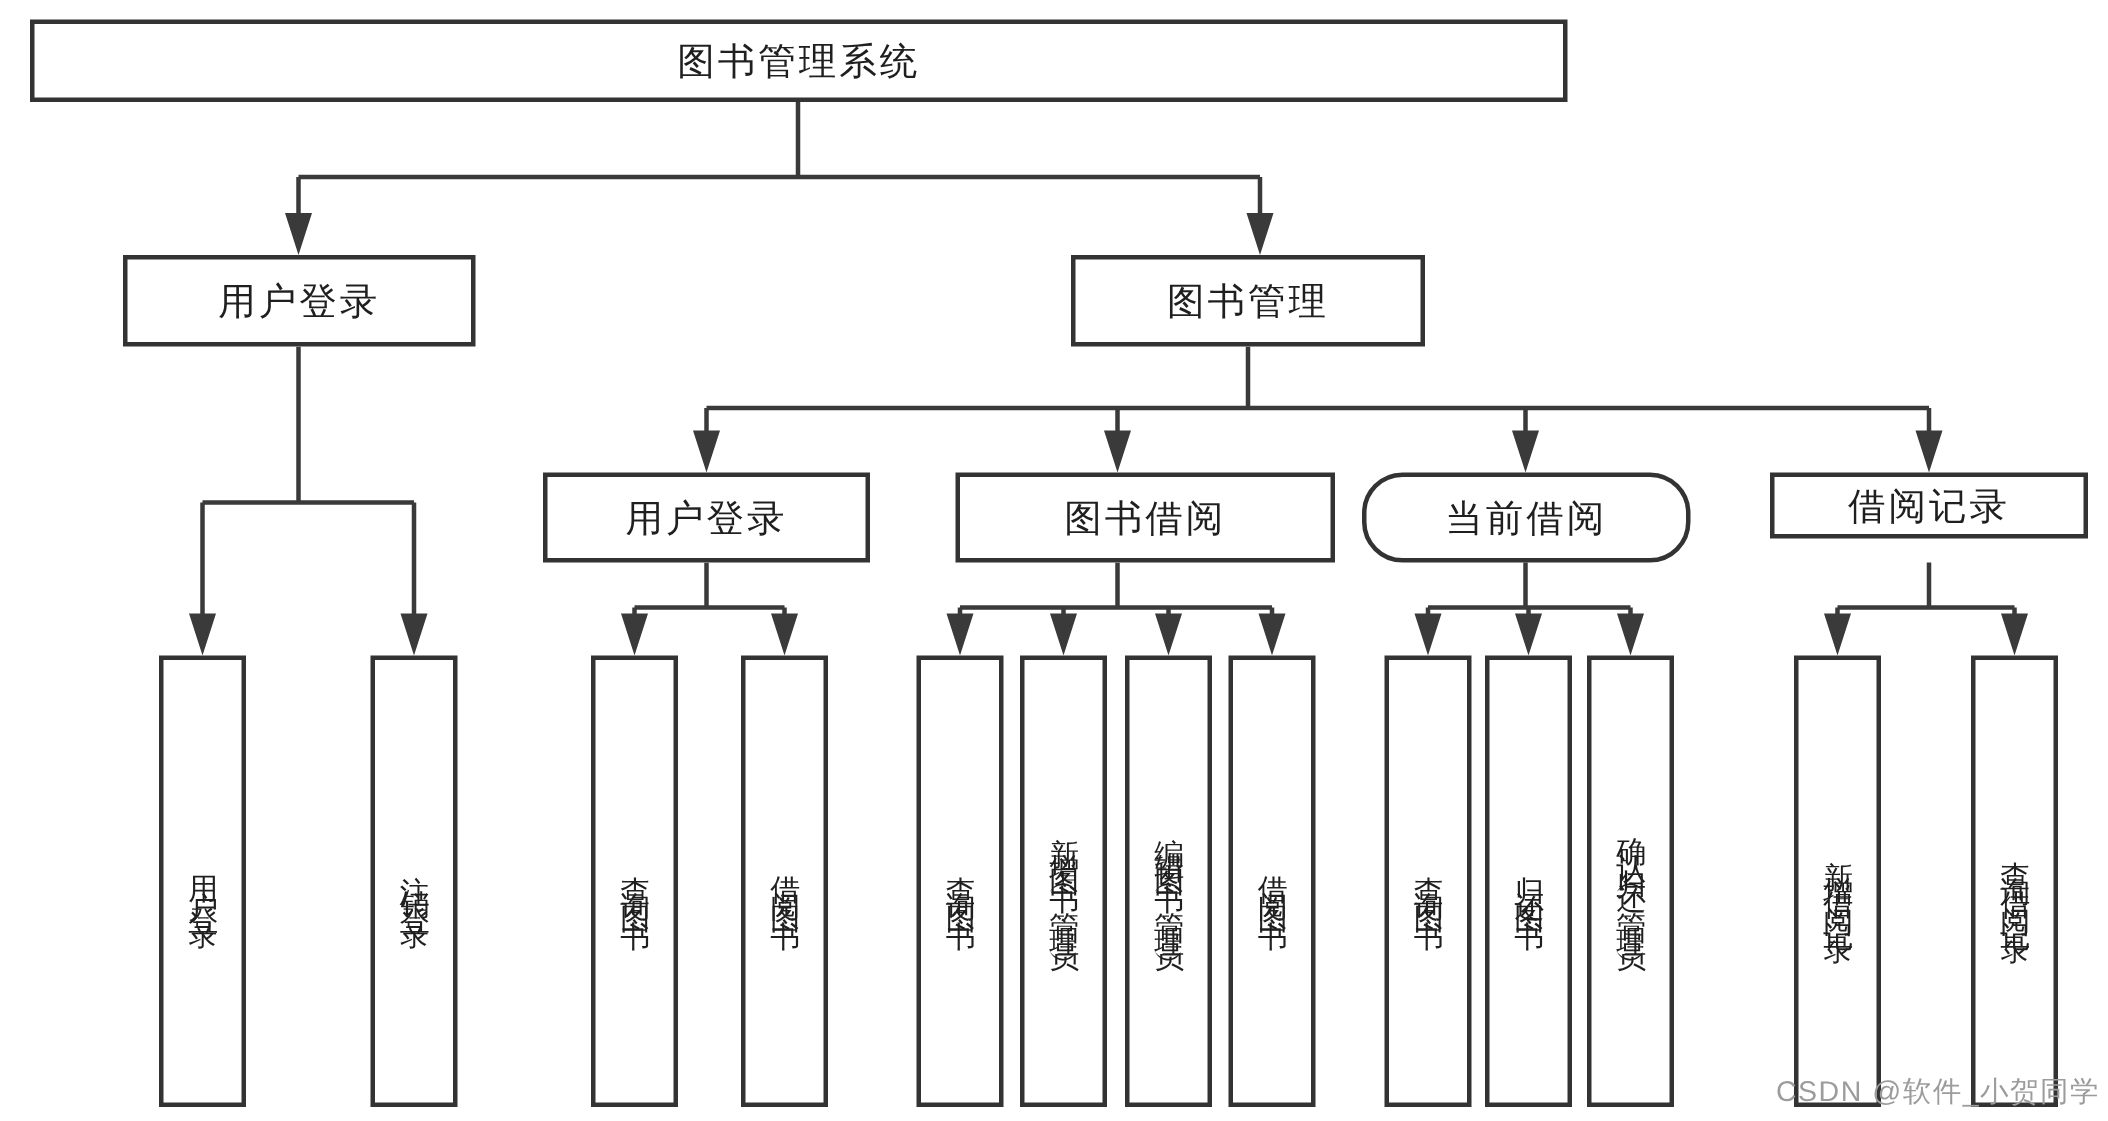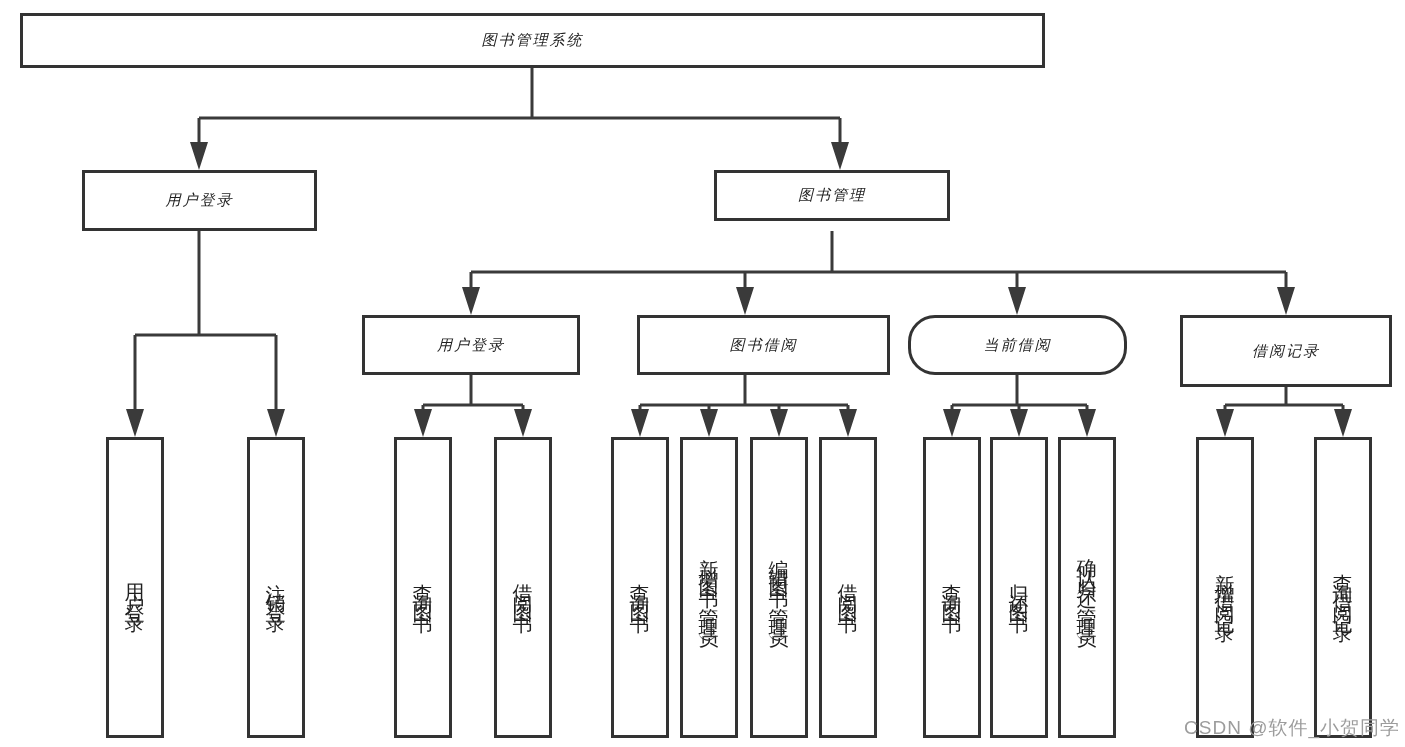--- a/index.html
+++ b/index.html
@@ -21,24 +21,23 @@
     position: absolute;
     box-sizing: border-box;
     background: #ffffff;
     border: 3px solid #333333;
     display: flex;
     align-items: center;
     justify-content: center;
     z-index: 1;
   }
   .hnode {
-    font-size: 15px;
+    font-size: 25px;
     letter-spacing: 2px;
     white-space: nowrap;
-    font-style: italic;
   }
   .leaf {
     top: 437px;
     width: 58px;
     height: 301px;
     font-size: 20px;
   }
   .leaf span {
     writing-mode: vertical-rl;
     text-orientation: mixed;
@@ -85,26 +84,26 @@
              M631 409 L649 409 L640 437 Z  M700 409 L718 409 L709 437 Z
              M770 409 L788 409 L779 437 Z  M839 409 L857 409 L848 437 Z
              M943 409 L961 409 L952 437 Z  M1010 409 L1028 409 L1019 437 Z
              M1078 409 L1096 409 L1087 437 Z  M1216 409 L1234 409 L1225 437 Z
              M1334 409 L1352 409 L1343 437 Z" fill="#3a3a3a" stroke="none"></path>
   </svg>
 
   <div class="node hnode" style="left:20px; top:13px; width:1025px; height:55px;">图书管理系统</div>
 
   <div class="node hnode" style="left:82px; top:170px; width:235px; height:61px;">用户登录</div>
-  <div class="node hnode" style="left:714px; top:170px; width:236px; height:51px;">图书管理</div>
+  <div class="node hnode" style="left:714px; top:170px; width:236px; height:61px;">图书管理</div>
 
   <div class="node hnode" style="left:362px; top:315px; width:218px; height:60px;">用户登录</div>
   <div class="node hnode" style="left:637px; top:315px; width:253px; height:60px;">图书借阅</div>
   <div class="node hnode" style="left:908px; top:315px; width:219px; height:60px;border-radius:27px;">当前借阅</div>
-  <div class="node hnode" style="left:1180px; top:315px; width:212px; height:72px;">借阅记录</div>
+  <div class="node hnode" style="left:1180px; top:315px; width:212px; height:44px;">借阅记录</div>
 
   <div class="node leaf" style="left:106px;">
     <span>用户登录</span>
   </div>
   <div class="node leaf" style="left:247px;">
     <span>注销登录</span>
   </div>
   <div class="node leaf" style="left:394px;">
     <span>查询图书</span>
   </div>

